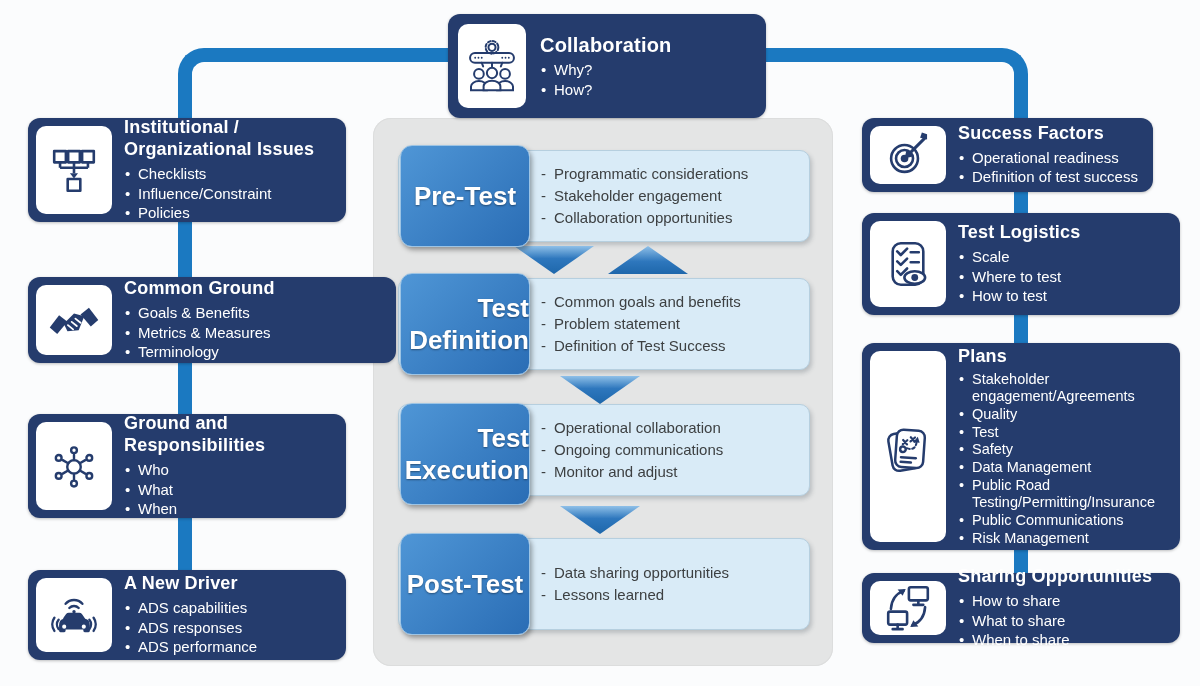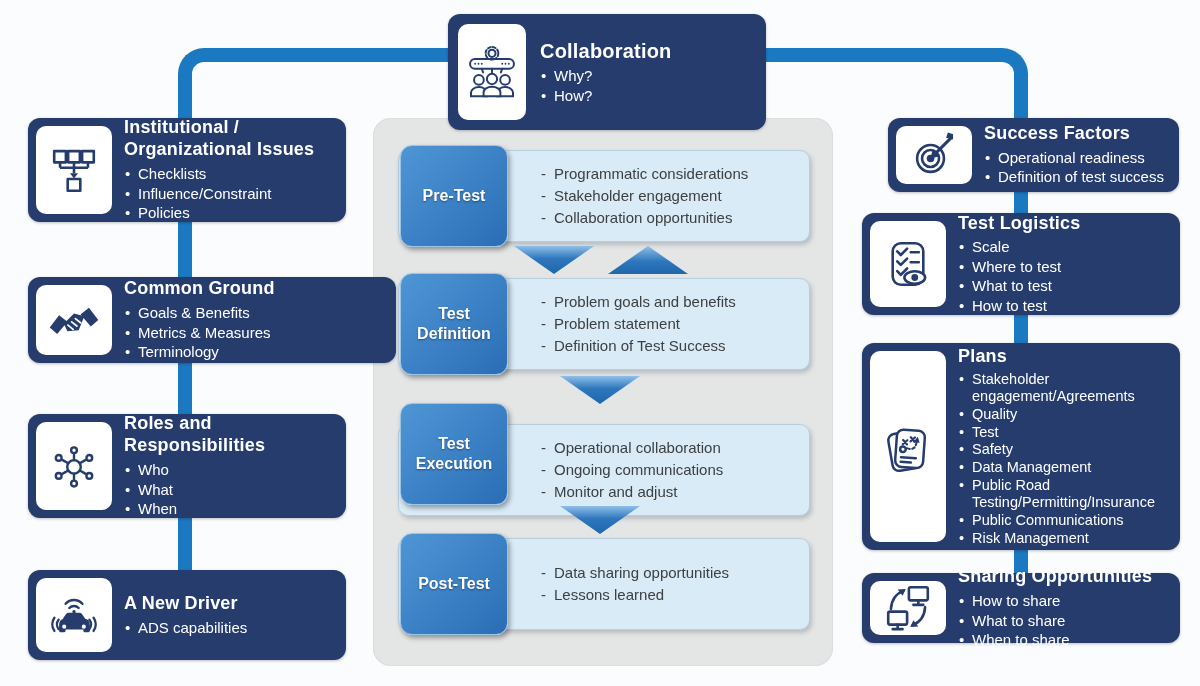--- a/index.html
+++ b/index.html
@@ -26,40 +26,40 @@
     border-radius:10px;display:flex;align-items:center;justify-content:center}
   .nb-text{position:absolute;left:96px;right:8px;top:0;bottom:0;display:flex;
     flex-direction:column;justify-content:center;color:#fff}
   .nb-title{font-size:18px;font-weight:bold;letter-spacing:.2px;line-height:1.22;margin-bottom:3px}
   .nb-list{list-style:none;font-size:15px;line-height:1.3}
   .nb-list li{position:relative;padding-left:14px}
   .nb-list li::before{content:"\2022";position:absolute;left:1px}
   .nb-list.dense{font-size:14.5px;line-height:1.22}
 
   
-  .collab{left:448px;top:14px;width:318px;height:116px}
+  .collab{left:448px;top:14px;width:318px;height:104px}
   .collab .icon-tile{left:10px;top:10px;bottom:10px;width:68px}
   .collab .nb-text{left:92px}
   .collab .nb-title{font-size:20px}
 
   
   .panel{position:absolute;left:373px;top:118px;width:460px;height:548px;
     background:var(--panel);border-radius:18px;z-index:2;box-shadow:inset 0 0 0 1px #dcdddd}
   .proc-light{position:absolute;left:398px;width:412px;height:92px;background:var(--light-box);
     border:1px solid #b6cfdf;border-radius:10px;z-index:3;box-shadow:2px 3px 4px rgba(90,100,110,.3)}
   .proc-list{list-style:none;position:absolute;left:142px;right:6px;top:0;bottom:0;
     display:flex;flex-direction:column;justify-content:center;
     font-size:15px;line-height:1.45;color:var(--item-text)}
   .proc-list li{position:relative;padding-left:13px}
   .proc-list li::before{content:"-";position:absolute;left:0}
-  .proc-label{position:absolute;left:400px;width:108px;z-index:4;border-radius:12px;
+  .proc-label{position:absolute;left:400px;width:130px;z-index:4;border-radius:12px;
     background:linear-gradient(135deg,#4f96d6,#2a6db5);
     border:1px solid #9dc4e4;box-shadow:2px 3px 5px rgba(0,0,0,.35);
-    display:flex;align-items:center;justify-content:center;text-align:center;
-    color:#fff;font-size:16px;font-weight:bold;line-height:1.25;
+    display:flex;align-items:center;justify-content:center;text-align:right;
+    color:#fff;font-size:26px;font-weight:bold;line-height:1.25;
     text-shadow:0 1px 2px rgba(0,0,0,.4)}
 
   .tri{position:absolute;width:80px;height:28px;z-index:3}
   .tri-down{clip-path:polygon(0 0,100% 0,50% 100%);
     background:linear-gradient(180deg,#8fc0e8,#2e77bd 45%,#1e67ab)}
   .tri-up{clip-path:polygon(50% 0,0 100%,100% 100%);
     background:linear-gradient(180deg,#8fc0e8,#2e77bd 55%,#1e67ab)}
 
   svg.ic{display:block}
   svg.ic *{vector-effect:non-scaling-stroke}
@@ -163,21 +163,21 @@
           <circle cx="30" cy="12.5" r="3.2"></circle>
             <circle cx="30" cy="49.5" r="3.2"></circle>
           <circle cx="13" cy="21" r="3.2"></circle>
             <circle cx="47" cy="21" r="3.2"></circle>
           <circle cx="13" cy="41" r="3.2"></circle>
             <circle cx="47" cy="41" r="3.2"></circle>
         </g>
       </svg>
     </div>
     <div class="nb-text">
-      <div class="nb-title">Roles and Responsibilities</div>
+      <div class="nb-title">Ground and Responsibilities</div>
       <ul class="nb-list">
         <li>Who</li>
         <li>What</li>
         <li>When</li>
       </ul>
     </div>
   </div>
 
   <div class="navy-box" style="left:28px;top:570px;width:318px;height:90px">
     <div class="icon-tile">
@@ -191,69 +191,71 @@
         <circle cx="30" cy="26.5" r="1.8" fill="#253c6d"></circle>
         <path fill="#253c6d" d="M18,34 l3.5,-5 q1,-1.5 3,-1.5 h11 q2,0 3,1.5 l3.5,5 q5,1 5,7 v6 q0,1.5 -1.5,1.5 h-4 q-1.5,0 -1.5,-1.5 v-1.5 h-19 v1.5 q0,1.5 -1.5,1.5 h-4 q-1.5,0 -1.5,-1.5 v-6 q0,-6 5,-7 z"></path>
         <circle cx="19.5" cy="42.5" r="2.2" fill="#fff"></circle>
           <circle cx="40.5" cy="42.5" r="2.2" fill="#fff"></circle>
       </svg>
     </div>
     <div class="nb-text">
       <div class="nb-title">A New Driver</div>
       <ul class="nb-list">
         <li>ADS capabilities</li>
+        <li>ADS responses</li>
+        <li>ADS performance</li>
       </ul>
     </div>
   </div>
 
   <div class="panel"></div>
 
   <div class="proc-light" style="top:150px">
     <ul class="proc-list">
       <li>Programmatic considerations</li>
       <li>Stakeholder engagement</li>
       <li>Collaboration opportunities</li>
     </ul>
   </div>
   <div class="proc-label" style="top:145px;height:102px">Pre-Test</div>
 
   <div class="tri tri-down" style="left:514px;top:246px"></div>
   <div class="tri tri-up" style="left:608px;top:246px"></div>
 
   <div class="proc-light" style="top:278px">
     <ul class="proc-list">
-      <li>Problem goals and benefits</li>
+      <li>Common goals and benefits</li>
       <li>Problem statement</li>
       <li>Definition of Test Success</li>
     </ul>
   </div>
   <div class="proc-label" style="top:273px;height:102px">Test Definition</div>
 
   <div class="tri tri-down" style="left:560px;top:376px"></div>
 
-  <div class="proc-light" style="top:424px">
+  <div class="proc-light" style="top:404px">
     <ul class="proc-list">
       <li>Operational collaboration</li>
       <li>Ongoing communications</li>
       <li>Monitor and adjust</li>
     </ul>
   </div>
   <div class="proc-label" style="top:403px;height:102px">Test Execution</div>
 
   <div class="tri tri-down" style="left:560px;top:506px"></div>
 
   <div class="proc-light" style="top:538px">
     <ul class="proc-list">
       <li>Data sharing opportunities</li>
       <li>Lessons learned</li>
     </ul>
   </div>
   <div class="proc-label" style="top:533px;height:102px">Post-Test</div>
 
-  <div class="navy-box" style="left:888px;top:118px;width:291px;height:74px">
+  <div class="navy-box" style="left:862px;top:118px;width:291px;height:74px">
     <div class="icon-tile">
       <svg class="ic" width="52" height="52" viewBox="0 0 60 60">
         <g fill="none" stroke="#253c6d" stroke-width="2.6">
           <circle cx="26" cy="34" r="15.5"></circle>
             <circle cx="26" cy="34" r="9.8"></circle>
         </g>
         <circle cx="26" cy="34" r="4.4" fill="#253c6d"></circle>
         <line x1="33" y1="27" x2="50" y2="10" stroke="#253c6d" stroke-width="3"></line>
         <polygon points="26,34 36.5,31.5 28.5,23.5" fill="#253c6d"></polygon>
         <polygon points="52,12 44,10 46,4 52,6" fill="#253c6d"></polygon>
@@ -280,21 +282,20 @@
         </g>
         <ellipse cx="37.5" cy="45" rx="11.5" ry="7" fill="#fff" stroke="#253c6d" stroke-width="2.6"></ellipse>
         <circle cx="37.5" cy="45" r="3.8" fill="#253c6d"></circle>
       </svg>
     </div>
     <div class="nb-text">
       <div class="nb-title">Test Logistics</div>
       <ul class="nb-list">
         <li>Scale</li>
         <li>Where to test</li>
-        <li>What to test</li>
         <li>How to test</li>
       </ul>
     </div>
   </div>
 
   <div class="navy-box" style="left:862px;top:343px;width:318px;height:207px">
     <div class="icon-tile">
       <svg class="ic" width="56" height="56" viewBox="0 0 60 60">
         <g transform="rotate(-10 28 34)">
           <rect x="11" y="14" width="30" height="40" rx="7" fill="#fff" stroke="#253c6d" stroke-width="2.5"></rect>

